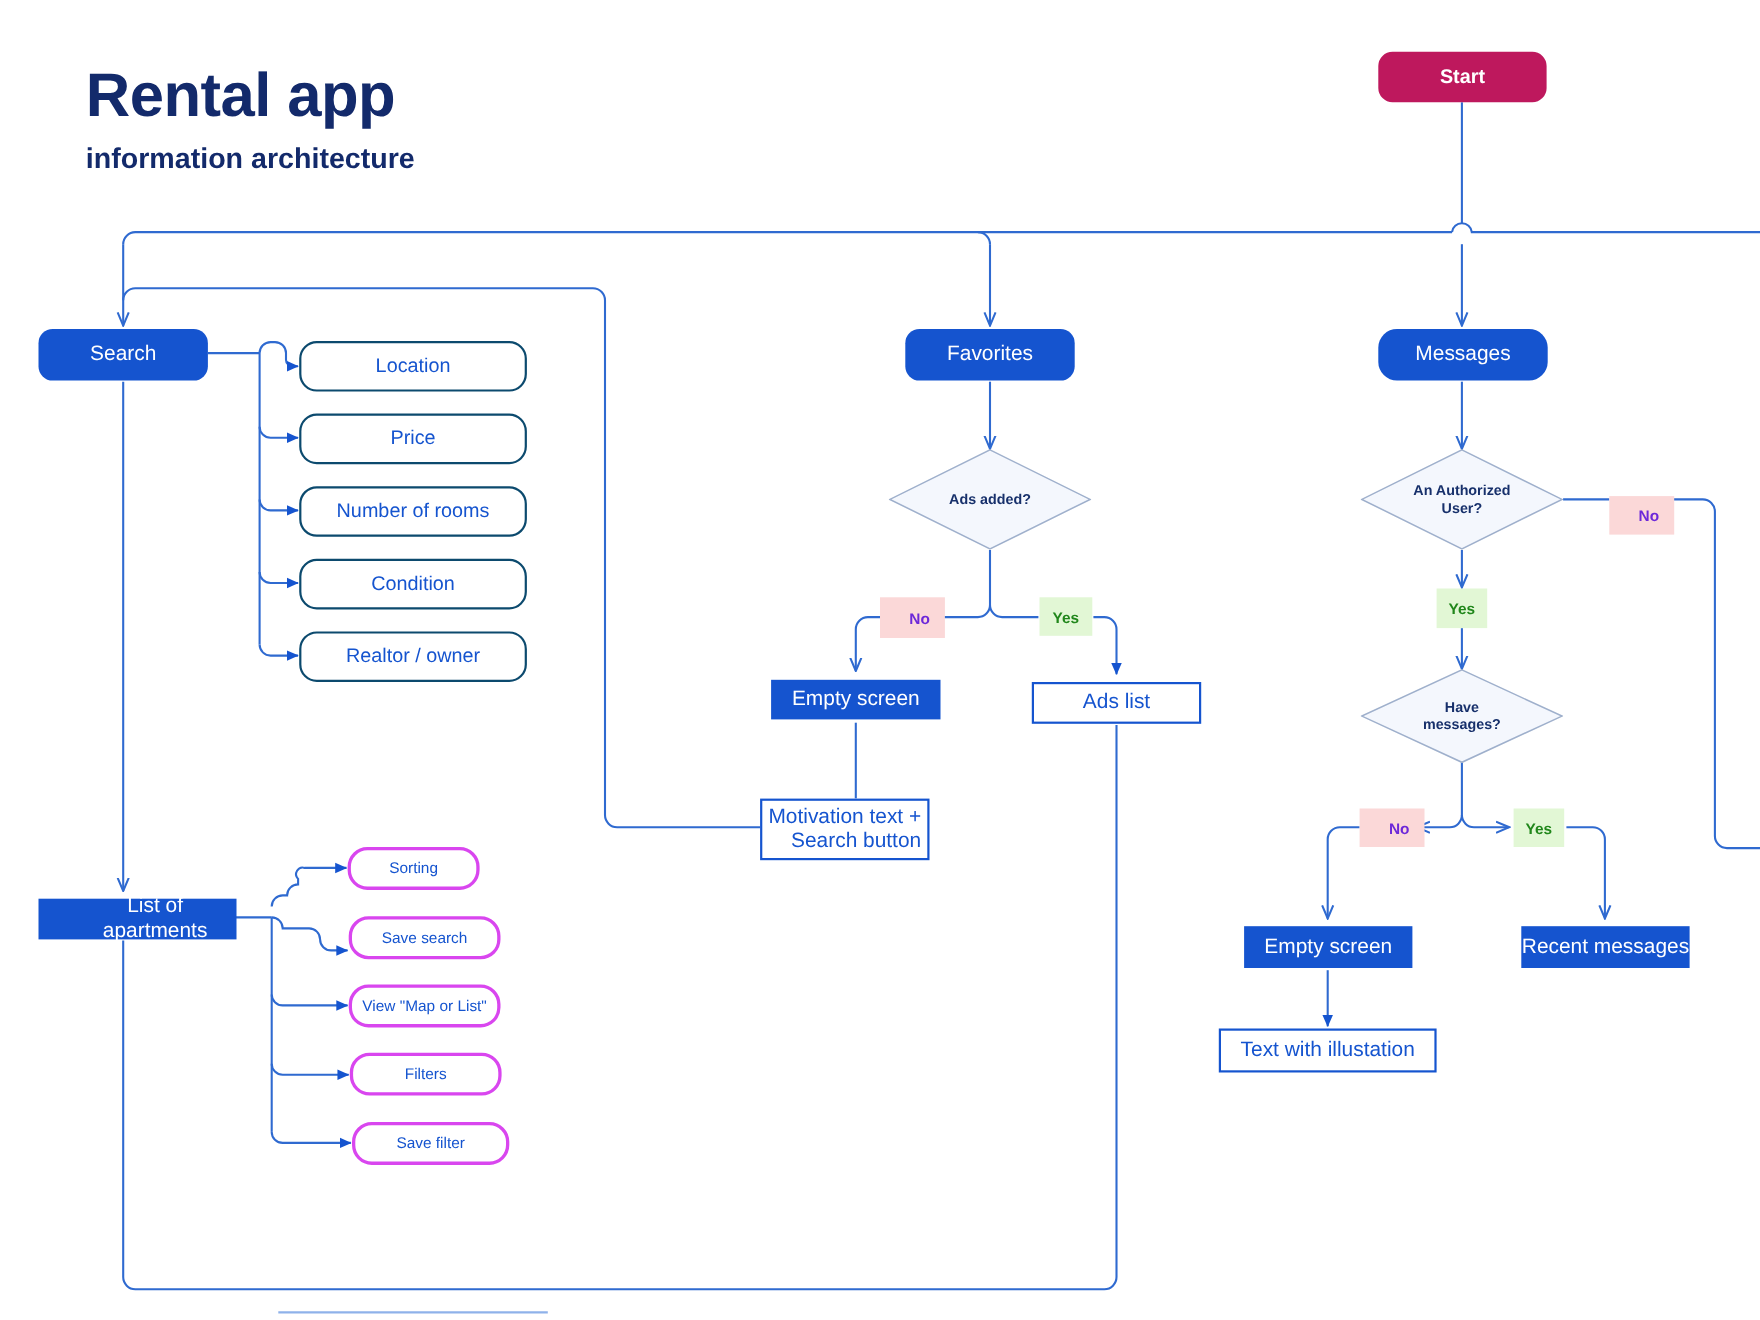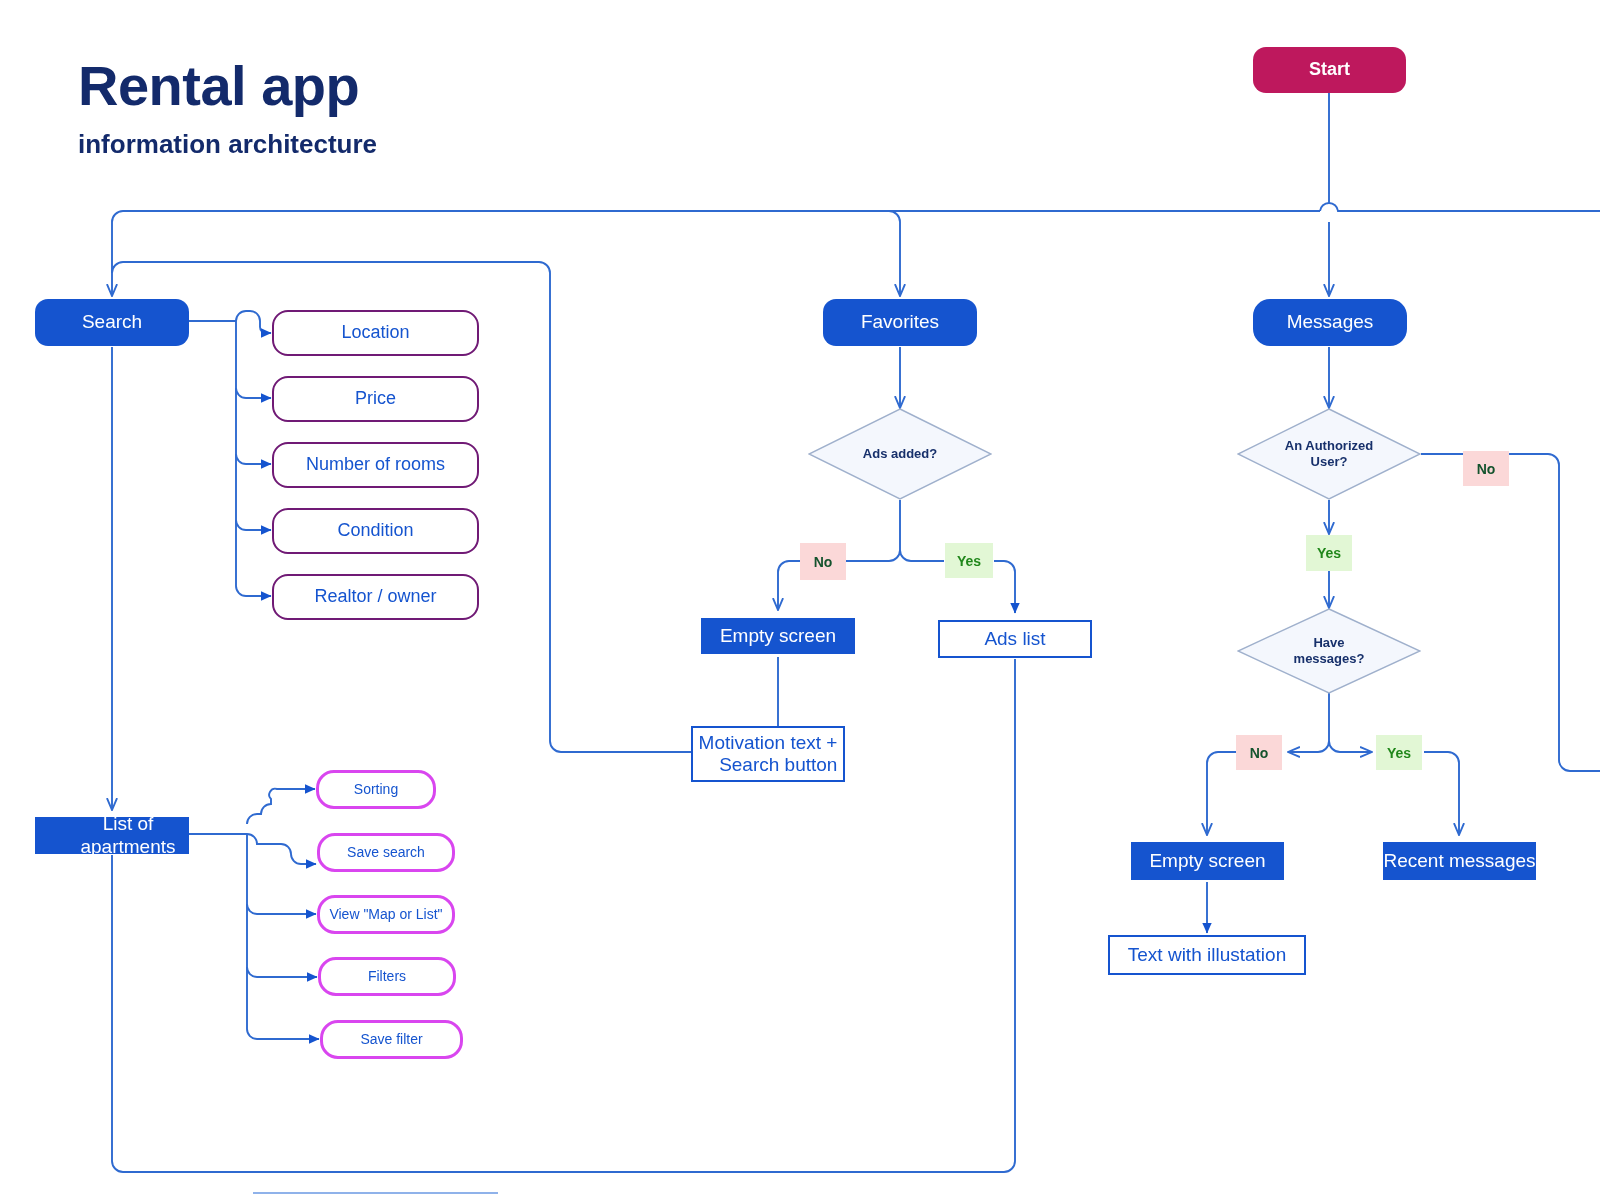--- a/index.html
+++ b/index.html
@@ -14,37 +14,37 @@
        color:#132a6b;line-height:1.2;}
 
   .node{position:absolute;box-sizing:border-box;display:flex;align-items:center;
         justify-content:center;text-align:center;line-height:1.18;}
 
   
   .pill-blue{background:#1554cf;color:#fff;border-radius:13px;font-size:19px;}
   .pill-start{background:#be185d;color:#fff;border-radius:13px;font-size:18px;font-weight:bold;}
 
   
-  .pill-out{background:#fff;color:#1554cf;border:2px solid #701a75;border-radius:16px;font-size:18px;}
+  .pill-out{background:#fff;color:#1554cf;border:2px solid #0c4a6e;border-radius:16px;font-size:18px;}
   .pill-out-sm{background:#fff;color:#1554cf;border:3px solid #d946ef;border-radius:18px;font-size:14px;}
 
   
   .rect-blue{background:#1554cf;color:#fff;font-size:19px;}
   .rect-out{background:#fff;color:#1554cf;border:2px solid #1554cf;font-size:19px;text-align:right;}
 
   
   .diamond{position:absolute;}
   .diamond .dtxt{position:absolute;inset:0;display:flex;align-items:center;
                  justify-content:center;text-align:center;font-size:13px;
                  font-weight:bold;color:#17306b;line-height:1.25;}
 
   
   .chip{position:absolute;display:flex;align-items:center;justify-content:center;
         font-size:14px;font-weight:bold;}
-  .chip-no{background:#fbd8d8;color:#14532d;}
+  .chip-no{background:#fbd8d8;color:#6d28d9;padding-left:13px;}
   .chip-yes{background:#e2f7d5;color:#21871b;}
 </style>
 </head>
 <body>
 
 <div id="stage">
 
   <div class="ttl">Rental app</div>
   <div class="sub">information architecture</div>
 
@@ -165,21 +165,21 @@
   <div class="chip chip-yes" style="left:1376px;top:735px;width:46px;height:35px;">Yes</div>
 
   <div class="node pill-start" style="left:1253px;top:47px;width:153px;height:46px;">Start</div>
 
   <div class="node pill-blue" style="left:35px;top:299px;width:154px;height:47px;">Search</div>
 
   <div class="node pill-blue" style="left:823px;top:299px;width:154px;height:47px;">Favorites</div>
 
   <div class="node pill-blue" style="left:1253px;top:299px;width:154px;height:47px;border-radius:17px;">Messages</div>
 
-  <div class="node rect-blue" style="left:35px;top:817px;width:154px;height:37px;padding-left:32px;">List of apartments</div>
+  <div class="node rect-blue" style="left:35px;top:817px;width:180px;height:37px;padding-left:32px;">List of apartments</div>
 
   <div class="node pill-out" style="left:272px;top:310px;width:207px;height:46px;">Location</div>
   <div class="node pill-out" style="left:272px;top:376px;width:207px;height:46px;">Price</div>
   <div class="node pill-out" style="left:272px;top:442px;width:207px;height:46px;">Number of rooms</div>
   <div class="node pill-out" style="left:272px;top:508px;width:207px;height:46px;">Condition</div>
   <div class="node pill-out" style="left:272px;top:574px;width:207px;height:46px;">Realtor / owner</div>
 
   <div class="node pill-out-sm" style="left:316px;top:770px;width:120px;height:39px;">Sorting</div>
   <div class="node pill-out-sm" style="left:317px;top:833px;width:138px;height:39px;">Save search</div>
   <div class="node pill-out-sm" style="left:317px;top:895px;width:138px;height:39px;">View "Map or List"</div>

